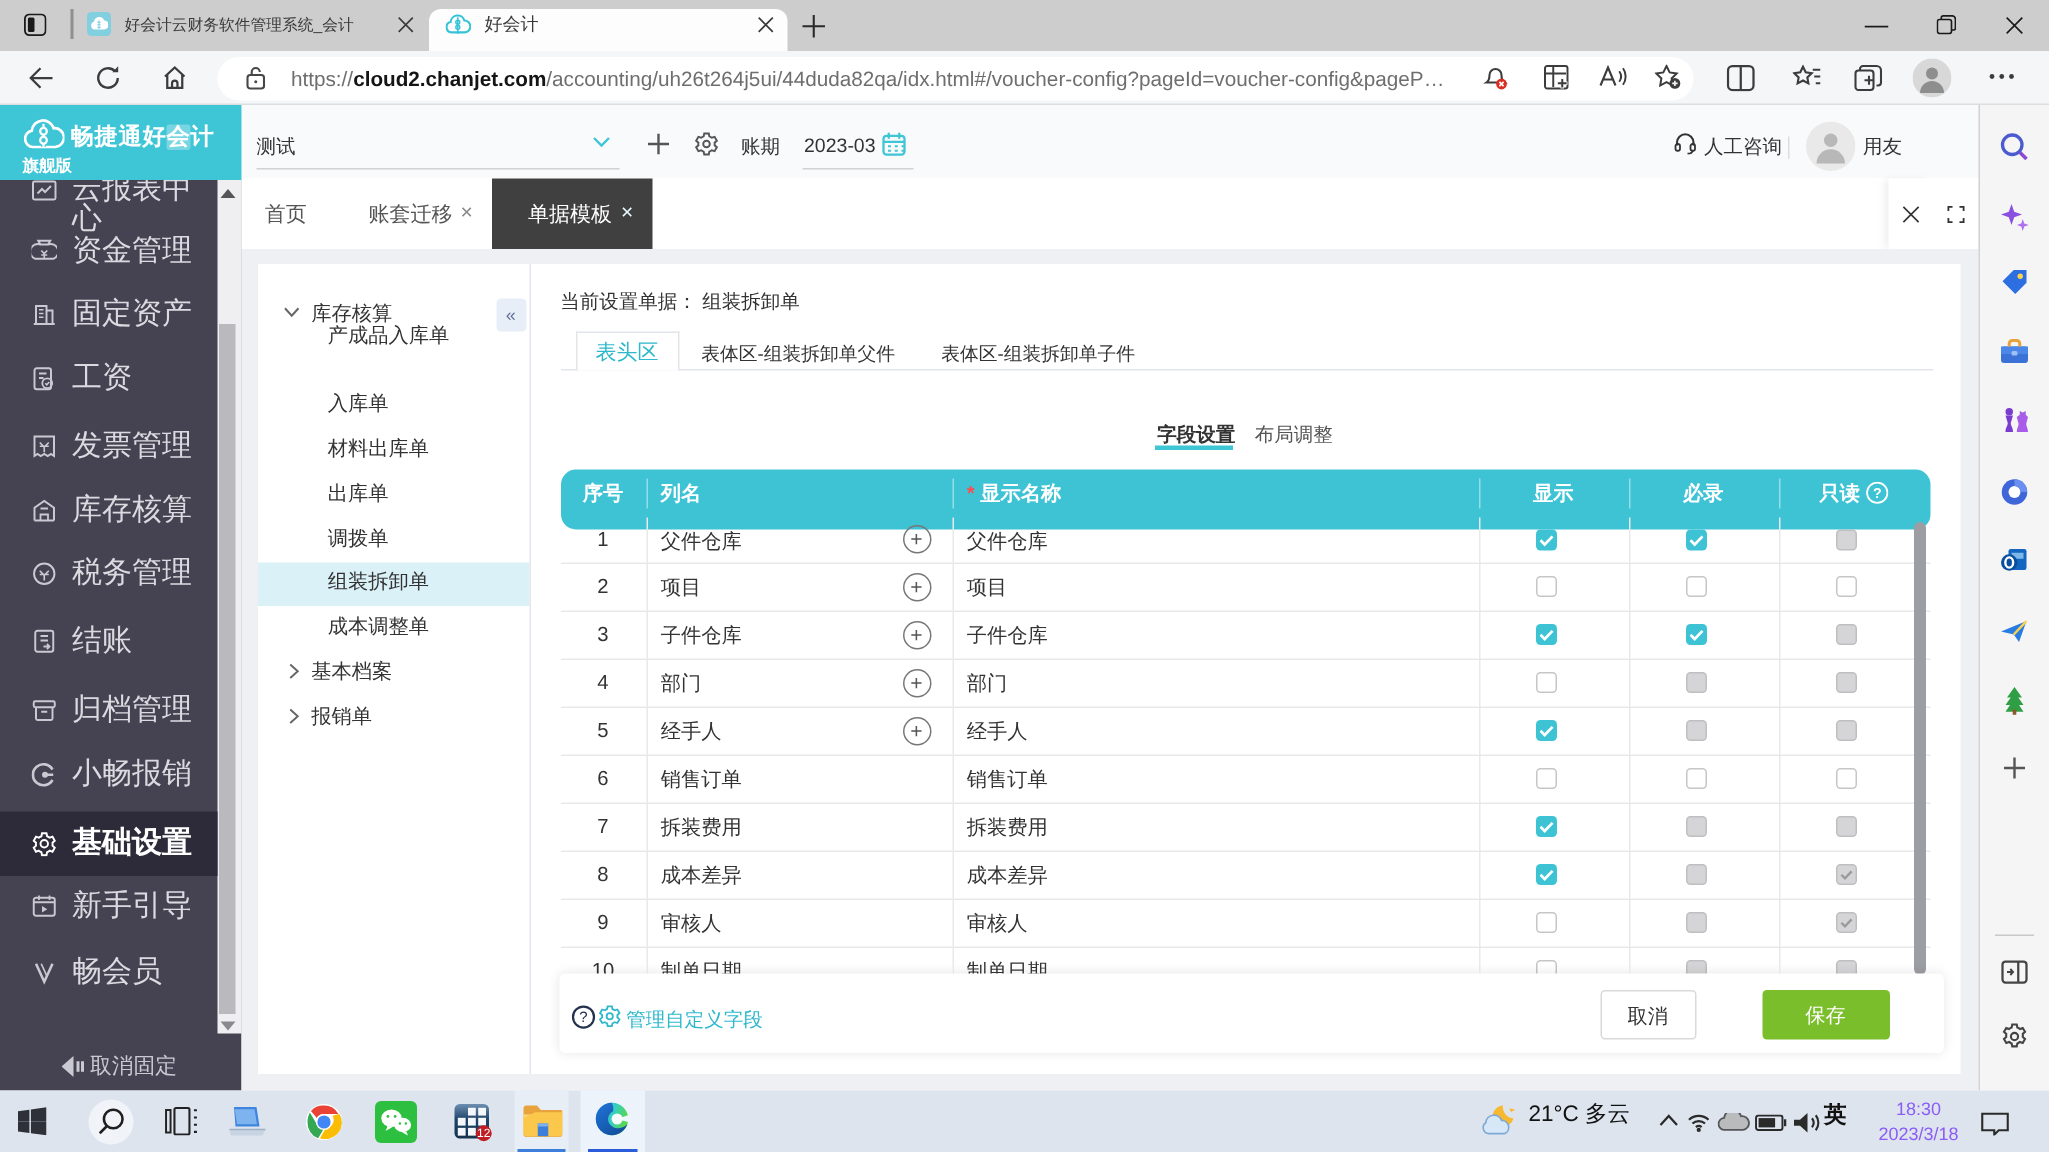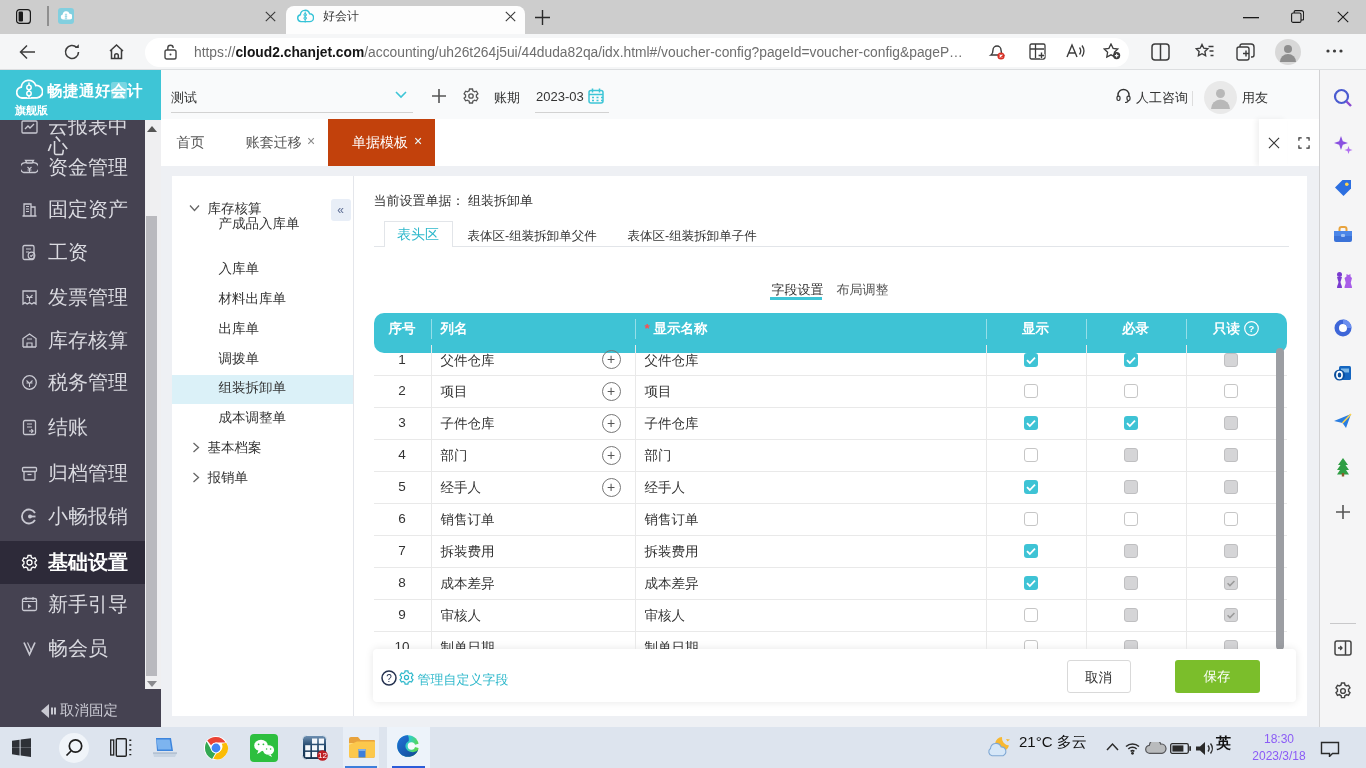--- a/index.html
+++ b/index.html
@@ -17,21 +17,21 @@
 
 #logo{left:0;top:70px;width:161px;height:50px;background:#3ec5d6;z-index:5;}
 #sidebar{left:0;top:120px;width:161px;height:607px;background:#454251;}
 #sidetrack{left:145px;top:120px;width:16px;height:569px;background:#efeff1;}
 #sidethumb{left:146px;top:216px;width:11px;height:460px;background:#b9b9be;}
 .mitem{left:0;width:145px;height:43px;color:#dadae0;font-size:20px;}
 .mitem .mi{position:absolute;left:21px;top:50%;margin-top:-8px;width:17px;height:17px;}
 .mitem .mt{position:absolute;left:48px;top:50%;margin-top:-10px;line-height:20px;}
 #appheader{left:161px;top:70px;width:1158px;height:49px;background:#f9fafb;}
 #tabrow{left:161px;top:119px;width:1158px;height:47px;background:#fff;}
-#apptab{left:328px;top:119px;width:107px;height:47px;background:#c2410c;color:#fff;font-size:14px;}
+#apptab{left:328px;top:119px;width:107px;height:47px;background:#404040;color:#fff;font-size:14px;}
 #content{left:161px;top:166px;width:1158px;height:561px;background:#eef0f4;}
 #panel{left:10.5px;top:10px;width:1135px;height:540px;background:#fff;}
 .tree{font-size:13.5px;color:#333;}
 #treesel{left:0px;top:199px;width:181px;height:29px;background:#dbf1f8;}
 
 #thead{left:202px;top:137px;width:913px;height:40px;background:#3ec3d5;color:#fff;font-size:13.5px;font-weight:700;border-radius:10px;}
 .hcell{position:absolute;top:0;height:32px;line-height:32px;}
 .trow2{position:absolute;left:202px;width:913px;height:31.33px;border-bottom:1px solid #e9e9e9;font-size:13.5px;color:#333;}
 .cb{position:absolute;width:14px;height:14px;border-radius:3px;top:50%;margin-top:-7px;}
 .cb-on{background:#3ec3d5;}
@@ -56,20 +56,21 @@
       <rect x="0.6" y="0.6" width="13.8" height="13.8" rx="3" fill="none" stroke="#1a1a1a" stroke-width="1.2"></rect>
       <rect x="2.6" y="2.6" width="4.4" height="9.8" rx="1" fill="#1a1a1a"></rect>
     </svg>
   <div class="abs" style="left:47px;top:6px;width:1.5px;height:20px;background:#8f8f8f"></div>
   <div class="abs" style="left:58px;top:8px;width:16px;height:16px;background:#82cfdf;border-radius:3px">
       <svg style="position:absolute;left:2px;top:3px" width="12" height="10" viewBox="0 0 12 10">
         <path d="M3.2 8.6a2.6 2.6 0 0 1-.5-5.1 3.5 3.5 0 0 1 6.8-.8 2.7 2.7 0 0 1 0 5.9z" fill="#fff"></path>
         <path d="M6 2.5v6m-1.2-4.7h2.4m-2.4 1.7h2.4m-2.4 1.7h2.4" stroke="#82cfdf" stroke-width="0.7"></path>
       </svg>
     </div>
+  <div class="abs ttxt" style="left:83px;top:3px;width:170px;overflow:hidden;font-size:10.5px;white-space:nowrap">好会计云财务软件管理系统_会计</div>
   <div class="abs" style="left:233px;top:3px;width:22px;height:28px;background:linear-gradient(90deg,rgba(205,205,205,0),#cdcdcd)"></div>
   <svg class="abs" style="left:265px;top:11px" width="11" height="11" viewBox="0 0 11 11">
       <path d="M0.8 0.8l9.4 9.4M10.2 0.8L0.8 10.2" stroke="#3a3a3a" stroke-width="1.1"></path>
     </svg>
   <div class="abs tab-active"></div>
   <svg class="abs" style="left:297px;top:9px" width="17" height="15" viewBox="0 0 17 15">
       <path d="M4 12.6a3.5 3.5 0 0 1-.6-6.9 4.7 4.7 0 0 1 9.2-1 3.6 3.6 0 0 1 0 7.9z" fill="none" stroke="#35c3d7" stroke-width="1.4"></path>
       <circle cx="8.2" cy="5.8" r="1.3" fill="none" stroke="#35c3d7" stroke-width="1"></circle>
       <circle cx="8.2" cy="9.2" r="1.3" fill="none" stroke="#35c3d7" stroke-width="1"></circle>
       <path d="M8.2 2.5v11" stroke="#35c3d7" stroke-width="1"></path>
@@ -352,21 +353,21 @@
         <div class="abs" style="left: 36px; top: 292.8px;"><svg style="position:absolute;left:-16px;top:3px" width="8" height="11" viewBox="0 0 8 11">
             <path d="M1.5 1l5 4.5-5 4.5" fill="none" stroke="#666" stroke-width="1.3"></path>
           </svg>报销单</div>
       </div>
 
     <div class="abs" style="left:202px;top:16px;font-size:13px;color:#333">当前设置单据： 组装拆卸单</div>
     <div class="abs" style="left:202px;top:69.5px;width:915px;height:1px;background:#e2e5e9"></div>
     <div class="abs" style="left:212px;top:44.5px;width:69px;height:26px;background:#fff;border:1px solid #e2e5e9;border-bottom:none;text-align:center;line-height:25px;font-size:14px;color:#2eb8cb">表头区</div>
     <div class="abs" style="left:296px;top:52px;font-size:12.5px;color:#333">表体区-组装拆卸单父件</div>
     <div class="abs" style="left:456px;top:52px;font-size:12.5px;color:#333">表体区-组装拆卸单子件</div>
-    <div class="abs" style="left:600px;top:105px;font-size:13px;color:#333;font-weight:400">字段设置</div>
+    <div class="abs" style="left:600px;top:105px;font-size:13px;color:#333;font-weight:700">字段设置</div>
     <div class="abs" style="left:598px;top:121px;width:52px;height:2.5px;background:#3ec5d6"></div>
     <div class="abs" style="left:665px;top:105px;font-size:13px;color:#555">布局调整</div>
 
     <div class="abs" id="thead">
       <div style="position:absolute;left:57px;top:6px;width:1px;height:20px;background:rgba(255,255,255,0.45)"></div>
       <div style="position:absolute;left:261px;top:6px;width:1px;height:20px;background:rgba(255,255,255,0.45)"></div>
       <div style="position:absolute;left:612px;top:6px;width:1px;height:20px;background:rgba(255,255,255,0.45)"></div>
       <div style="position:absolute;left:712px;top:6px;width:1px;height:20px;background:rgba(255,255,255,0.45)"></div>
       <div style="position:absolute;left:812px;top:6px;width:1px;height:20px;background:rgba(255,255,255,0.45)"></div>
       <div class="hcell" style="left:0;width:57px;text-align:center">序号</div>

